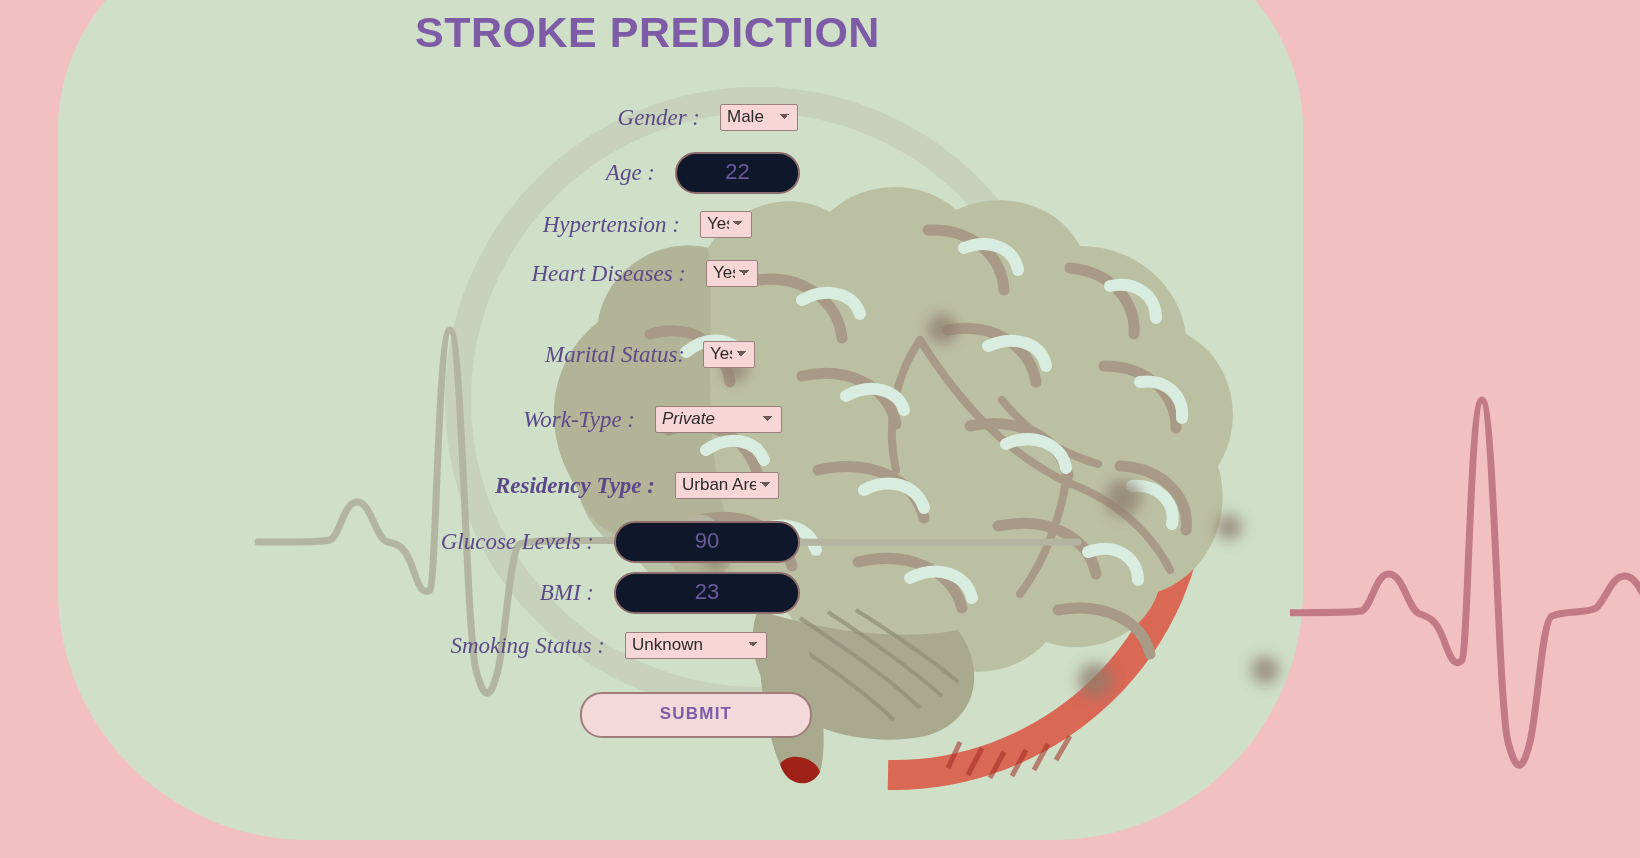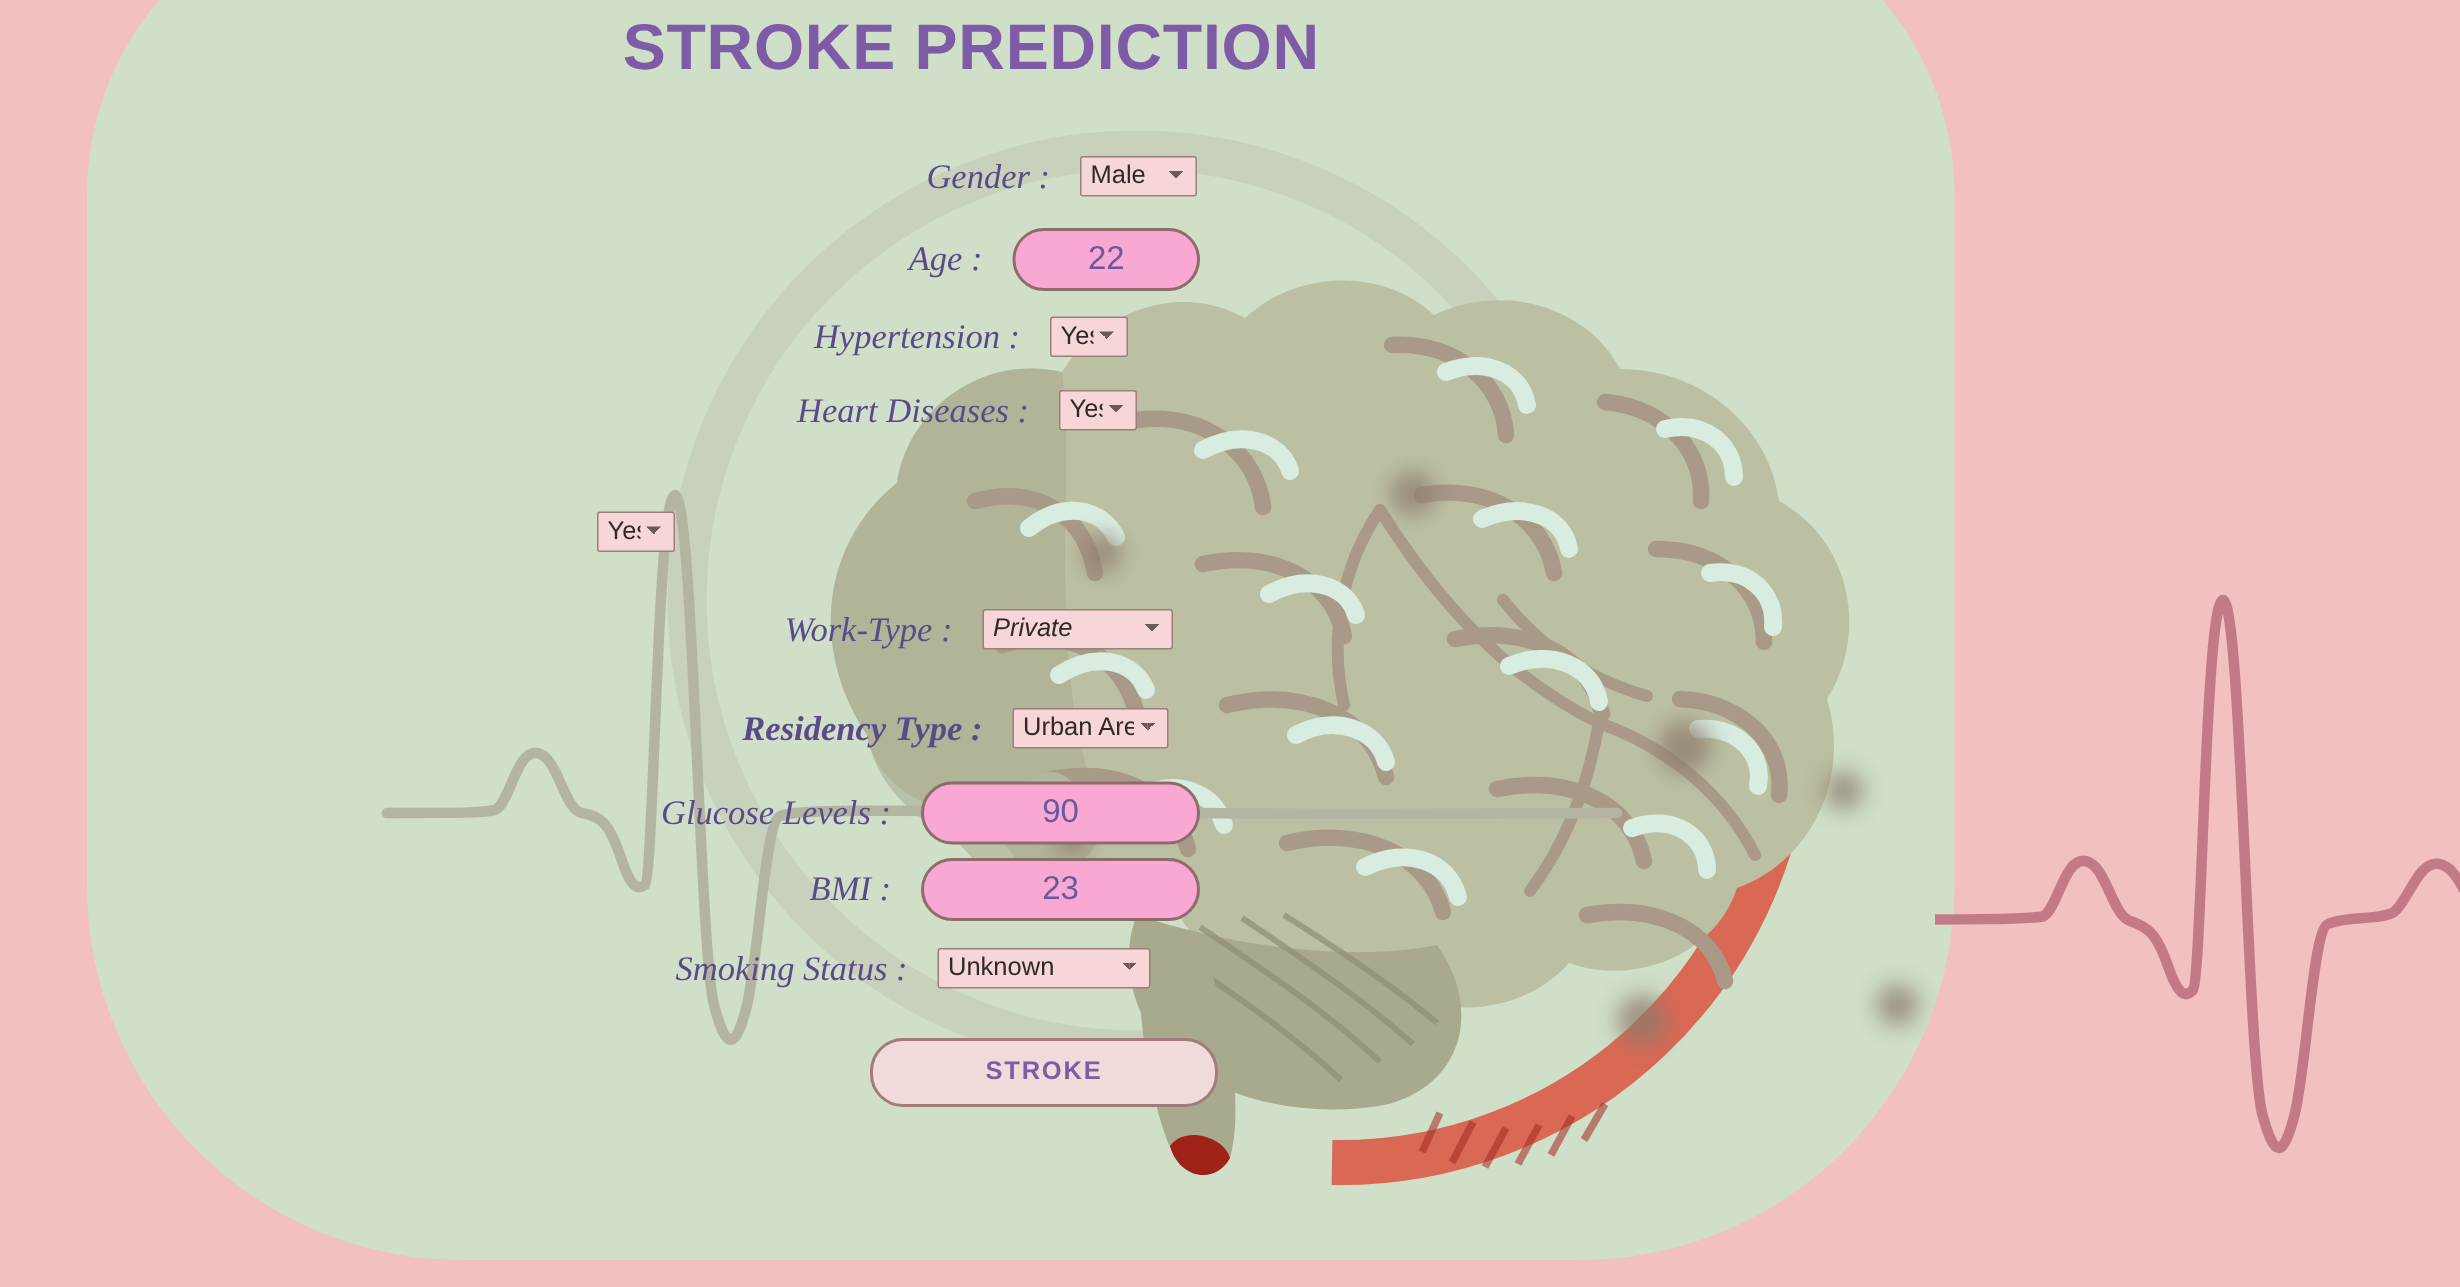--- a/index.html
+++ b/index.html
@@ -66,21 +66,21 @@
     background-position:
       calc(100% - 13px) calc(50% - 1px),
       calc(100% - 8px) calc(50% - 1px);
     background-size:5px 5px,5px 5px;
     background-repeat:no-repeat;
   }
   select.sel.wide{padding-right:34px;}
 
   
   input.pill{
-    background:#f9a8d4;
+    background:#0f172a;
     border:2px solid #8e6c6b;
     border-radius:22px;
     color:#6a5a9c;
     font-family:"Liberation Sans",sans-serif;
     font-size:22px;
     text-align:center;
     padding:5px 10px 7px;
     outline:none;
     box-sizing:border-box;
   }
@@ -280,20 +280,21 @@
     <div class="row" style="left:380px;top:260px;width:420px;">
       <div class="lbl" style="width:306px;">Heart Diseases :</div>
       <div class="ctl" style="margin-left:20px;">
         <select class="sel" style="width:52px;">
           <option>Yes</option>
         </select>
       </div>
     </div>
 
     <div class="row" style="left:380px;top:341px;width:420px;">
+      <div class="lbl" style="width:305px;">Marital Status:</div>
       <div class="ctl" style="margin-left:18px;">
         <select class="sel" style="width:52px;">
           <option>Yes</option>
         </select>
       </div>
     </div>
 
     <div class="row" style="left:380px;top:406px;width:420px;">
       <div class="lbl" style="width:255px;">Work-Type :</div>
       <div class="ctl" style="margin-left:20px;">
@@ -329,17 +330,17 @@
     <div class="row" style="left:380px;top:632px;width:420px;">
       <div class="lbl" style="width:225px;">Smoking Status :</div>
       <div class="ctl" style="margin-left:20px;">
         <select class="sel wide" style="width:142px;">
           <option>Unknown</option>
         </select>
       </div>
     </div>
 
     <div class="row" style="left:580px;top:692px;">
-      <button class="submit">STROKE</button>
+      <button class="submit">SUBMIT</button>
     </div>
 
   </div>
 </div>
 
 </body></html>

